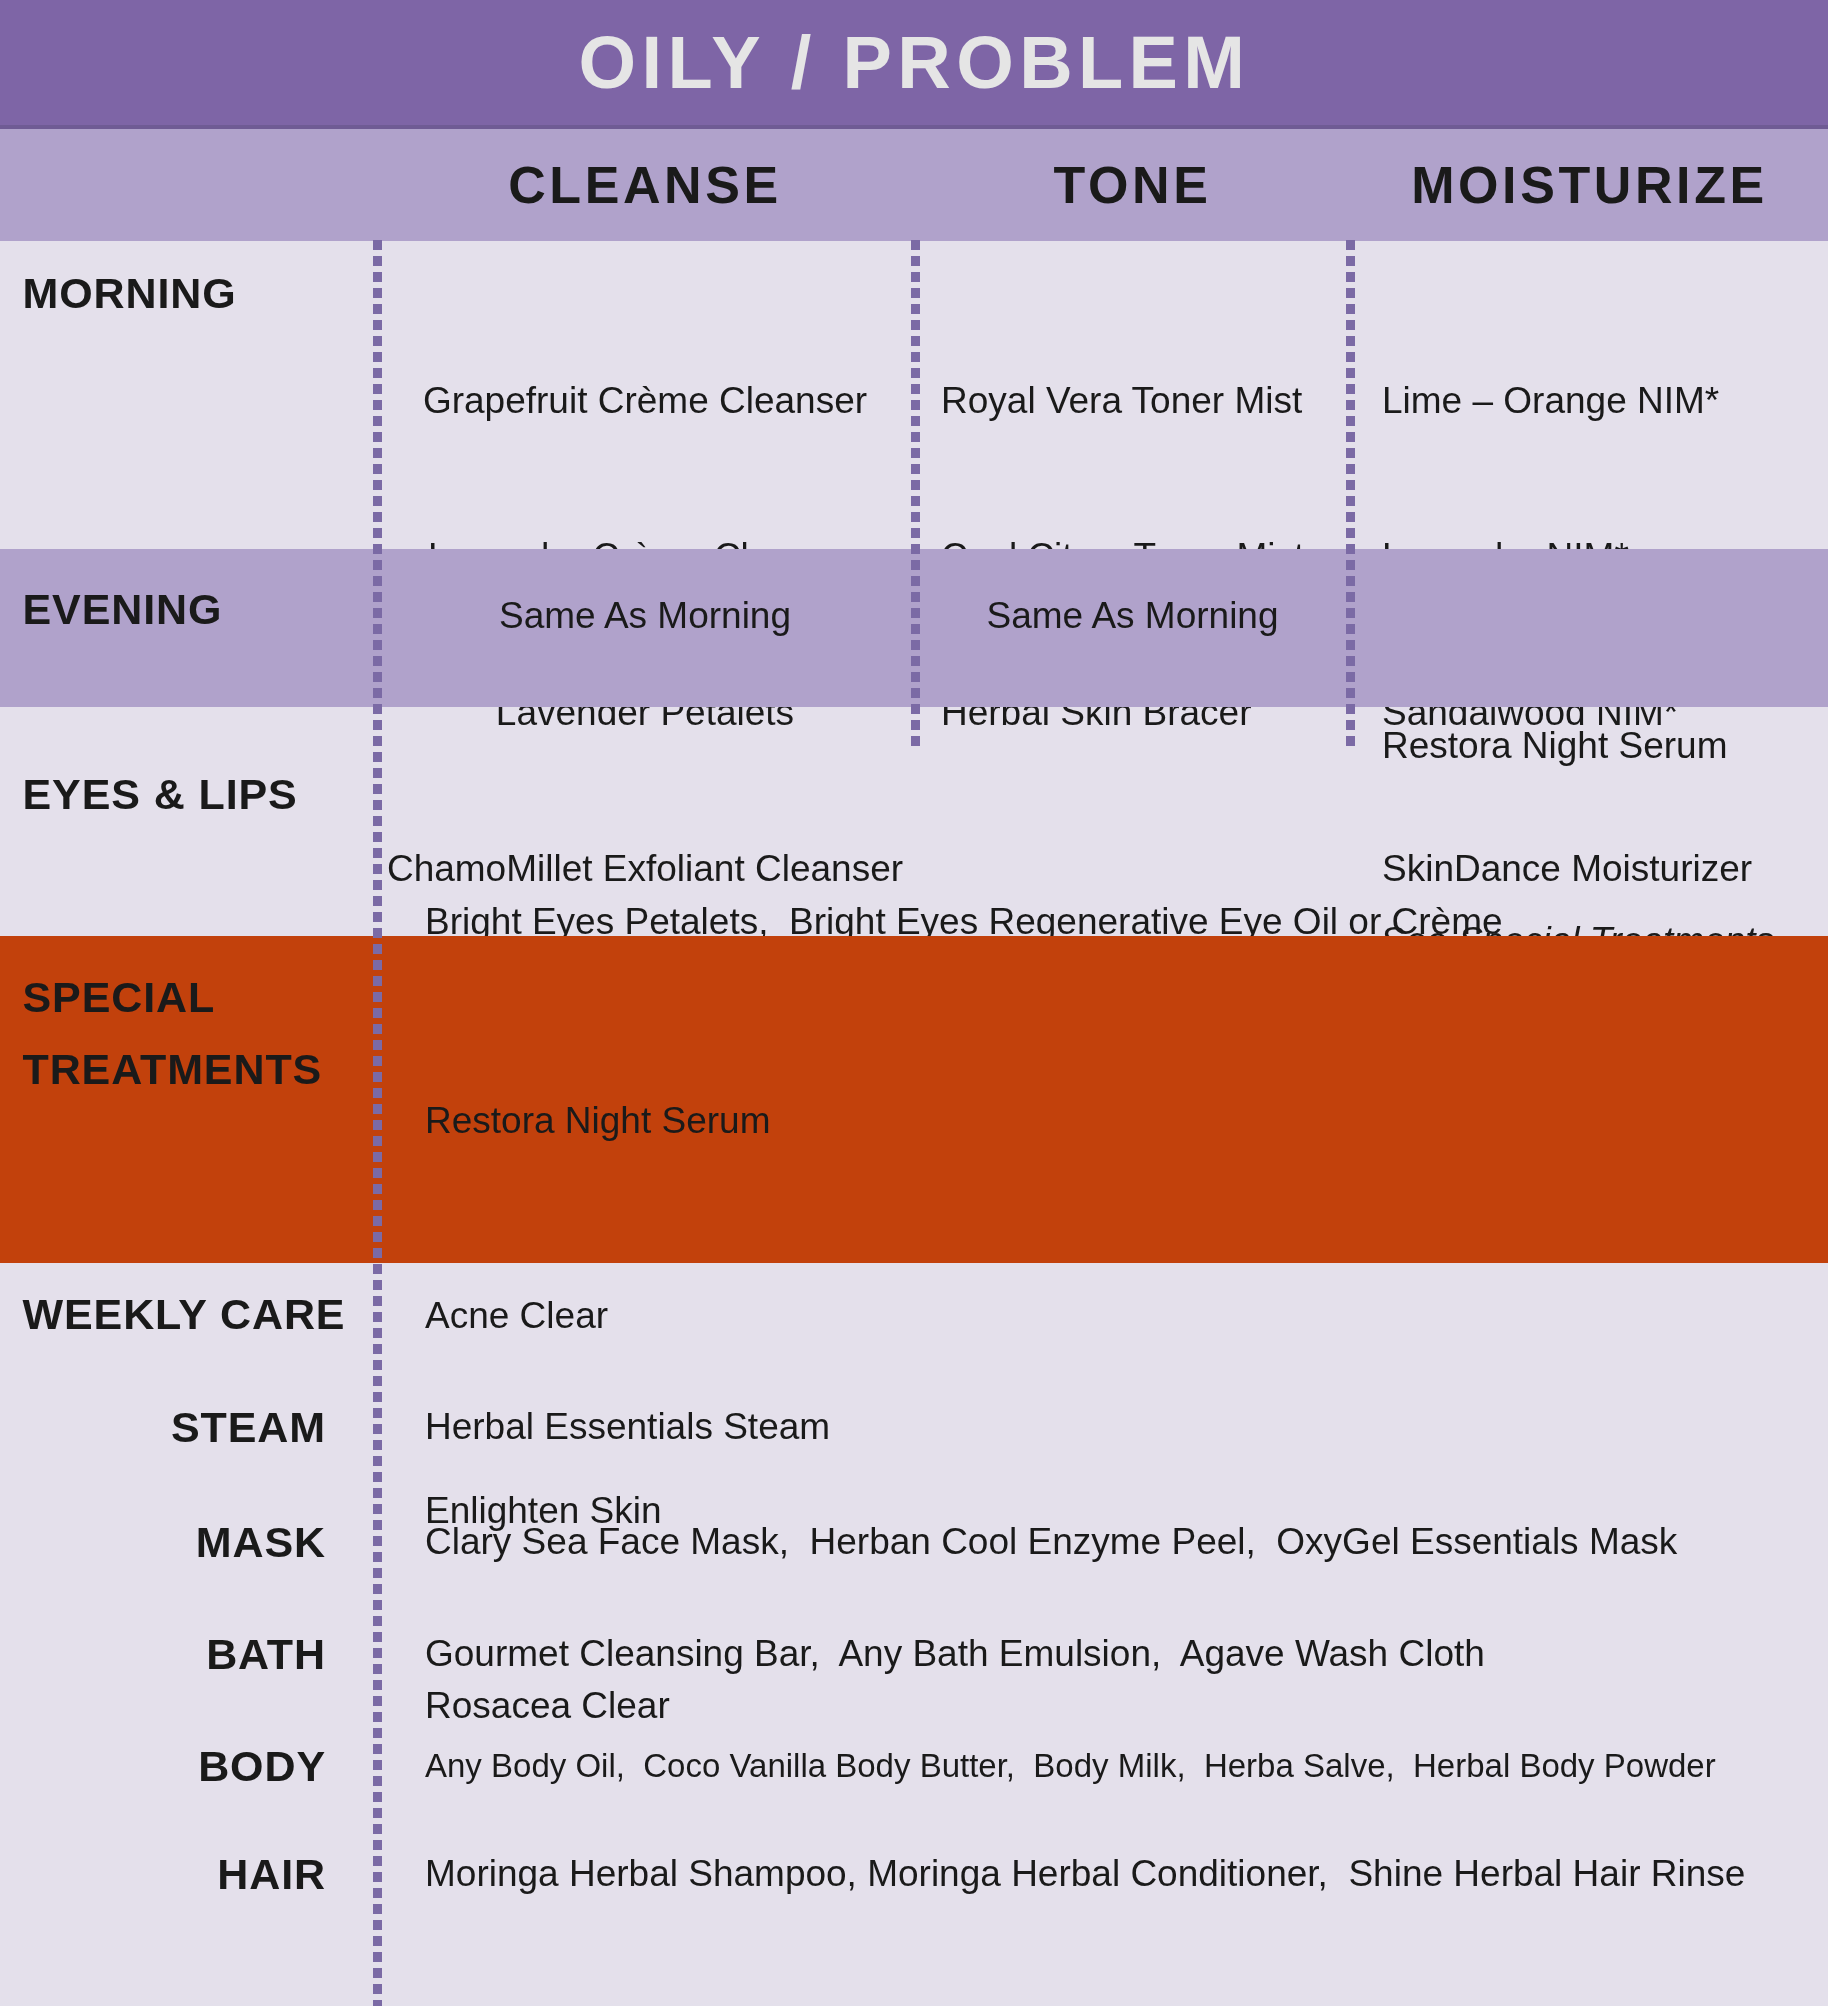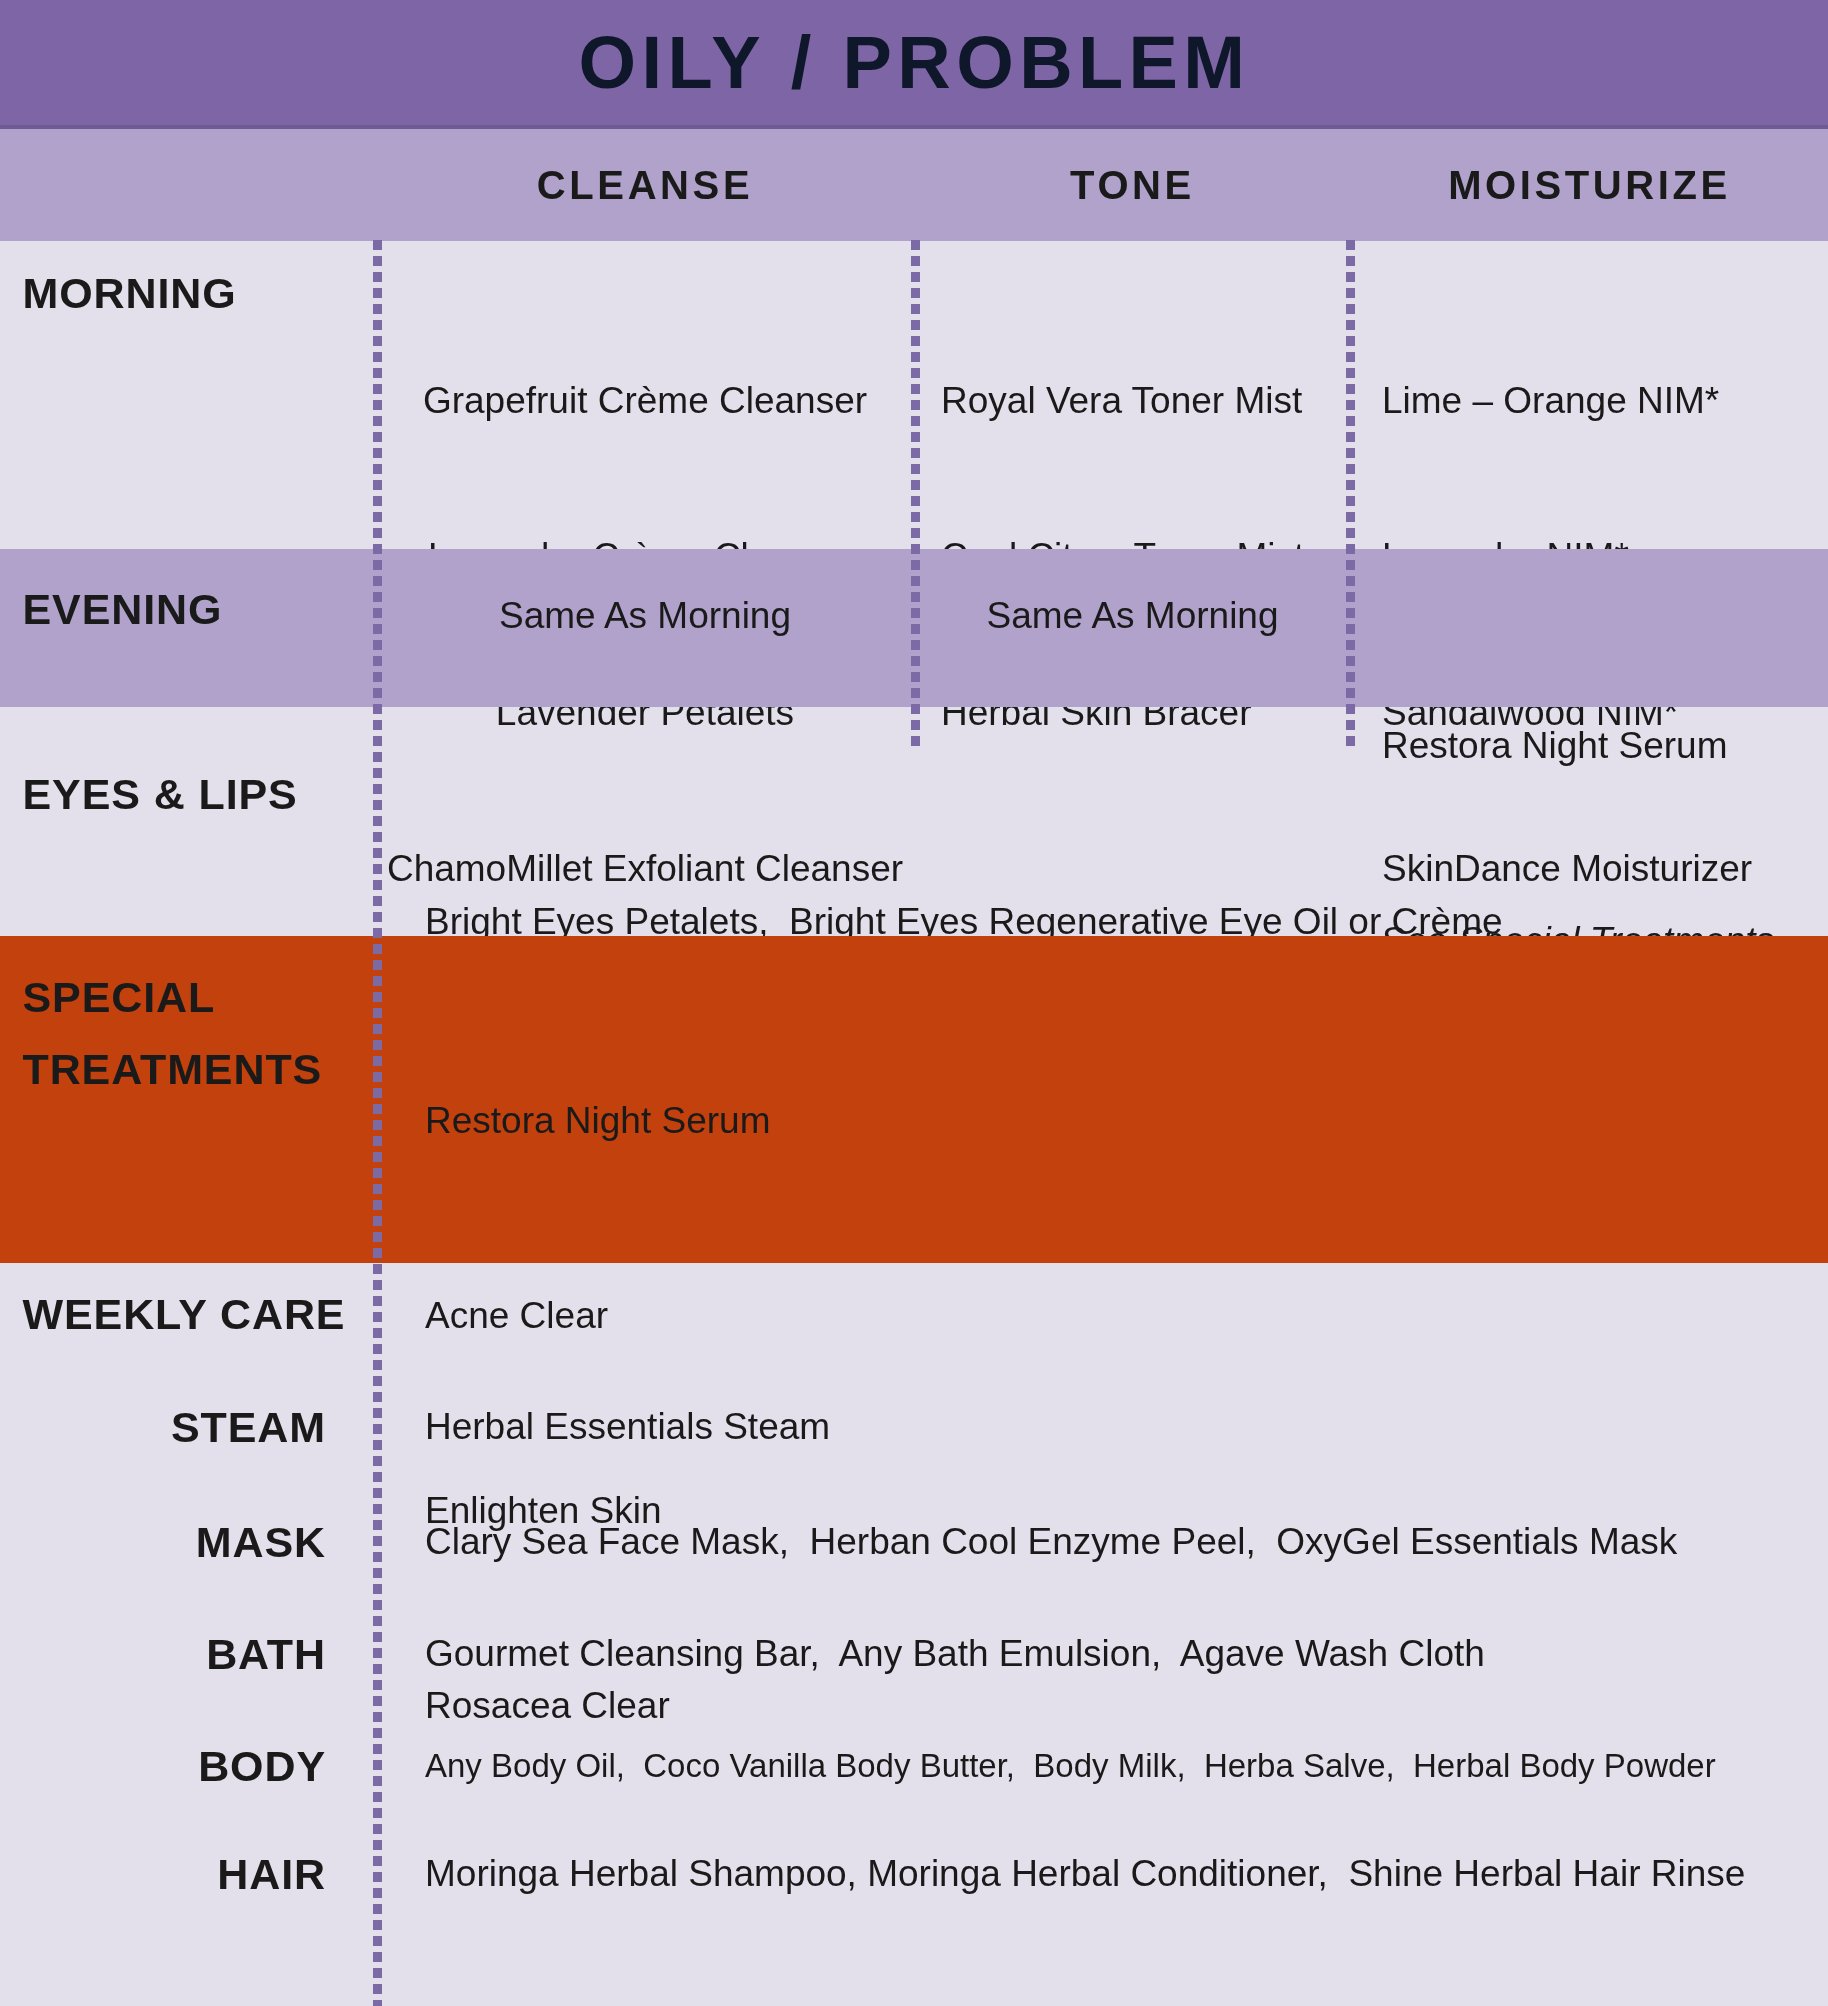--- a/index.html
+++ b/index.html
@@ -10,29 +10,29 @@
     color:#1A1A1A;
   }
   
   .title-bar {
     position:absolute; left:0; top:0; width:100%; height:129px;
     background:#7E65A6; box-sizing:border-box;
     border-bottom:4.5px solid #6F5B94;
     display:flex; align-items:center; justify-content:center;
   }
   .title-bar h1 {
-    margin:16px; font-size:74px; font-weight:bold; color:#0f172a;
+    margin:16px; font-size:74px; font-weight:bold; color:#e5e5e5;
     letter-spacing:5.4px; white-space:nowrap;
   }
   
   .col-band { position:absolute; left:0; top:129px; width:100%; height:112px; background:#B0A2CB; }
   .col-h {
     position:absolute; top:0; height:112px;
     display:flex; align-items:center; justify-content:center;
-    font-size:40px; font-weight:bold; letter-spacing:3.6px; white-space:nowrap;
+    font-size:52px; font-weight:bold; letter-spacing:3.6px; white-space:nowrap;
   }
   .col-h.c1 { left:375px;  width:540px; }
   .col-h.c2 { left:915px; width:435px; }
   .col-h.c3 { left:1350px; width:479px; }
   
   .row  { position:absolute; left:0; width:100%; }
   .morning { top:240px;  height:309px; }
   .evening { top:549px;  height:158px; background:#B0A2CB; }
   .eyes    { top:747px;  height:234px; }
   .special { top:936px; height:327px; background:#c2410c; }

